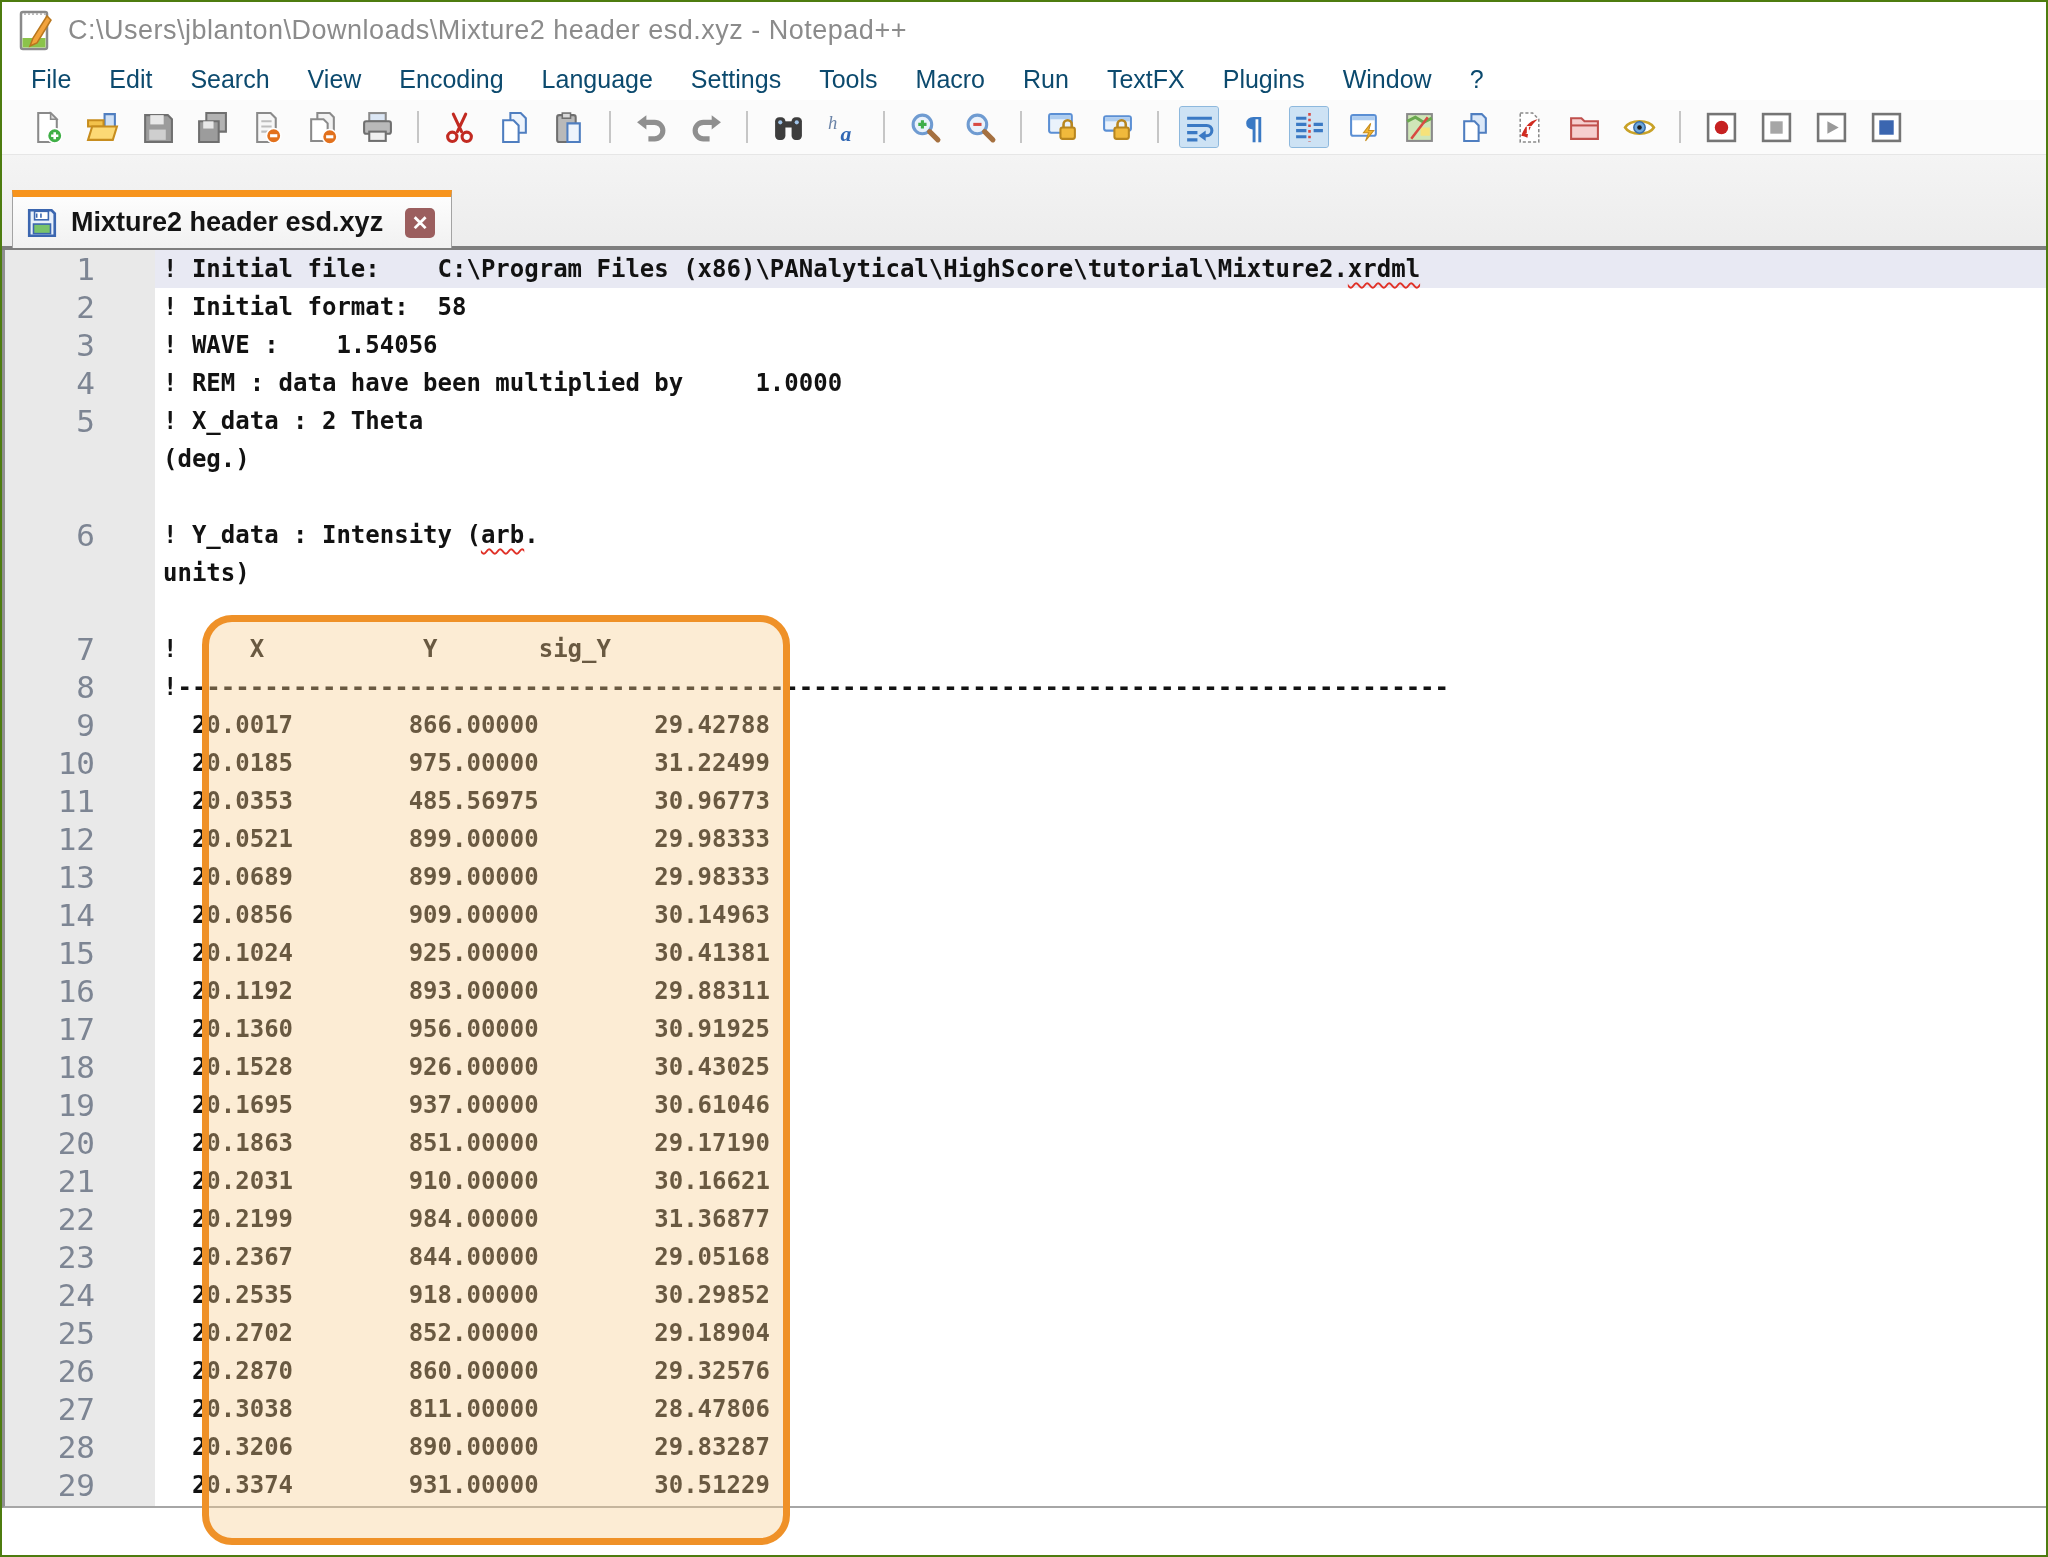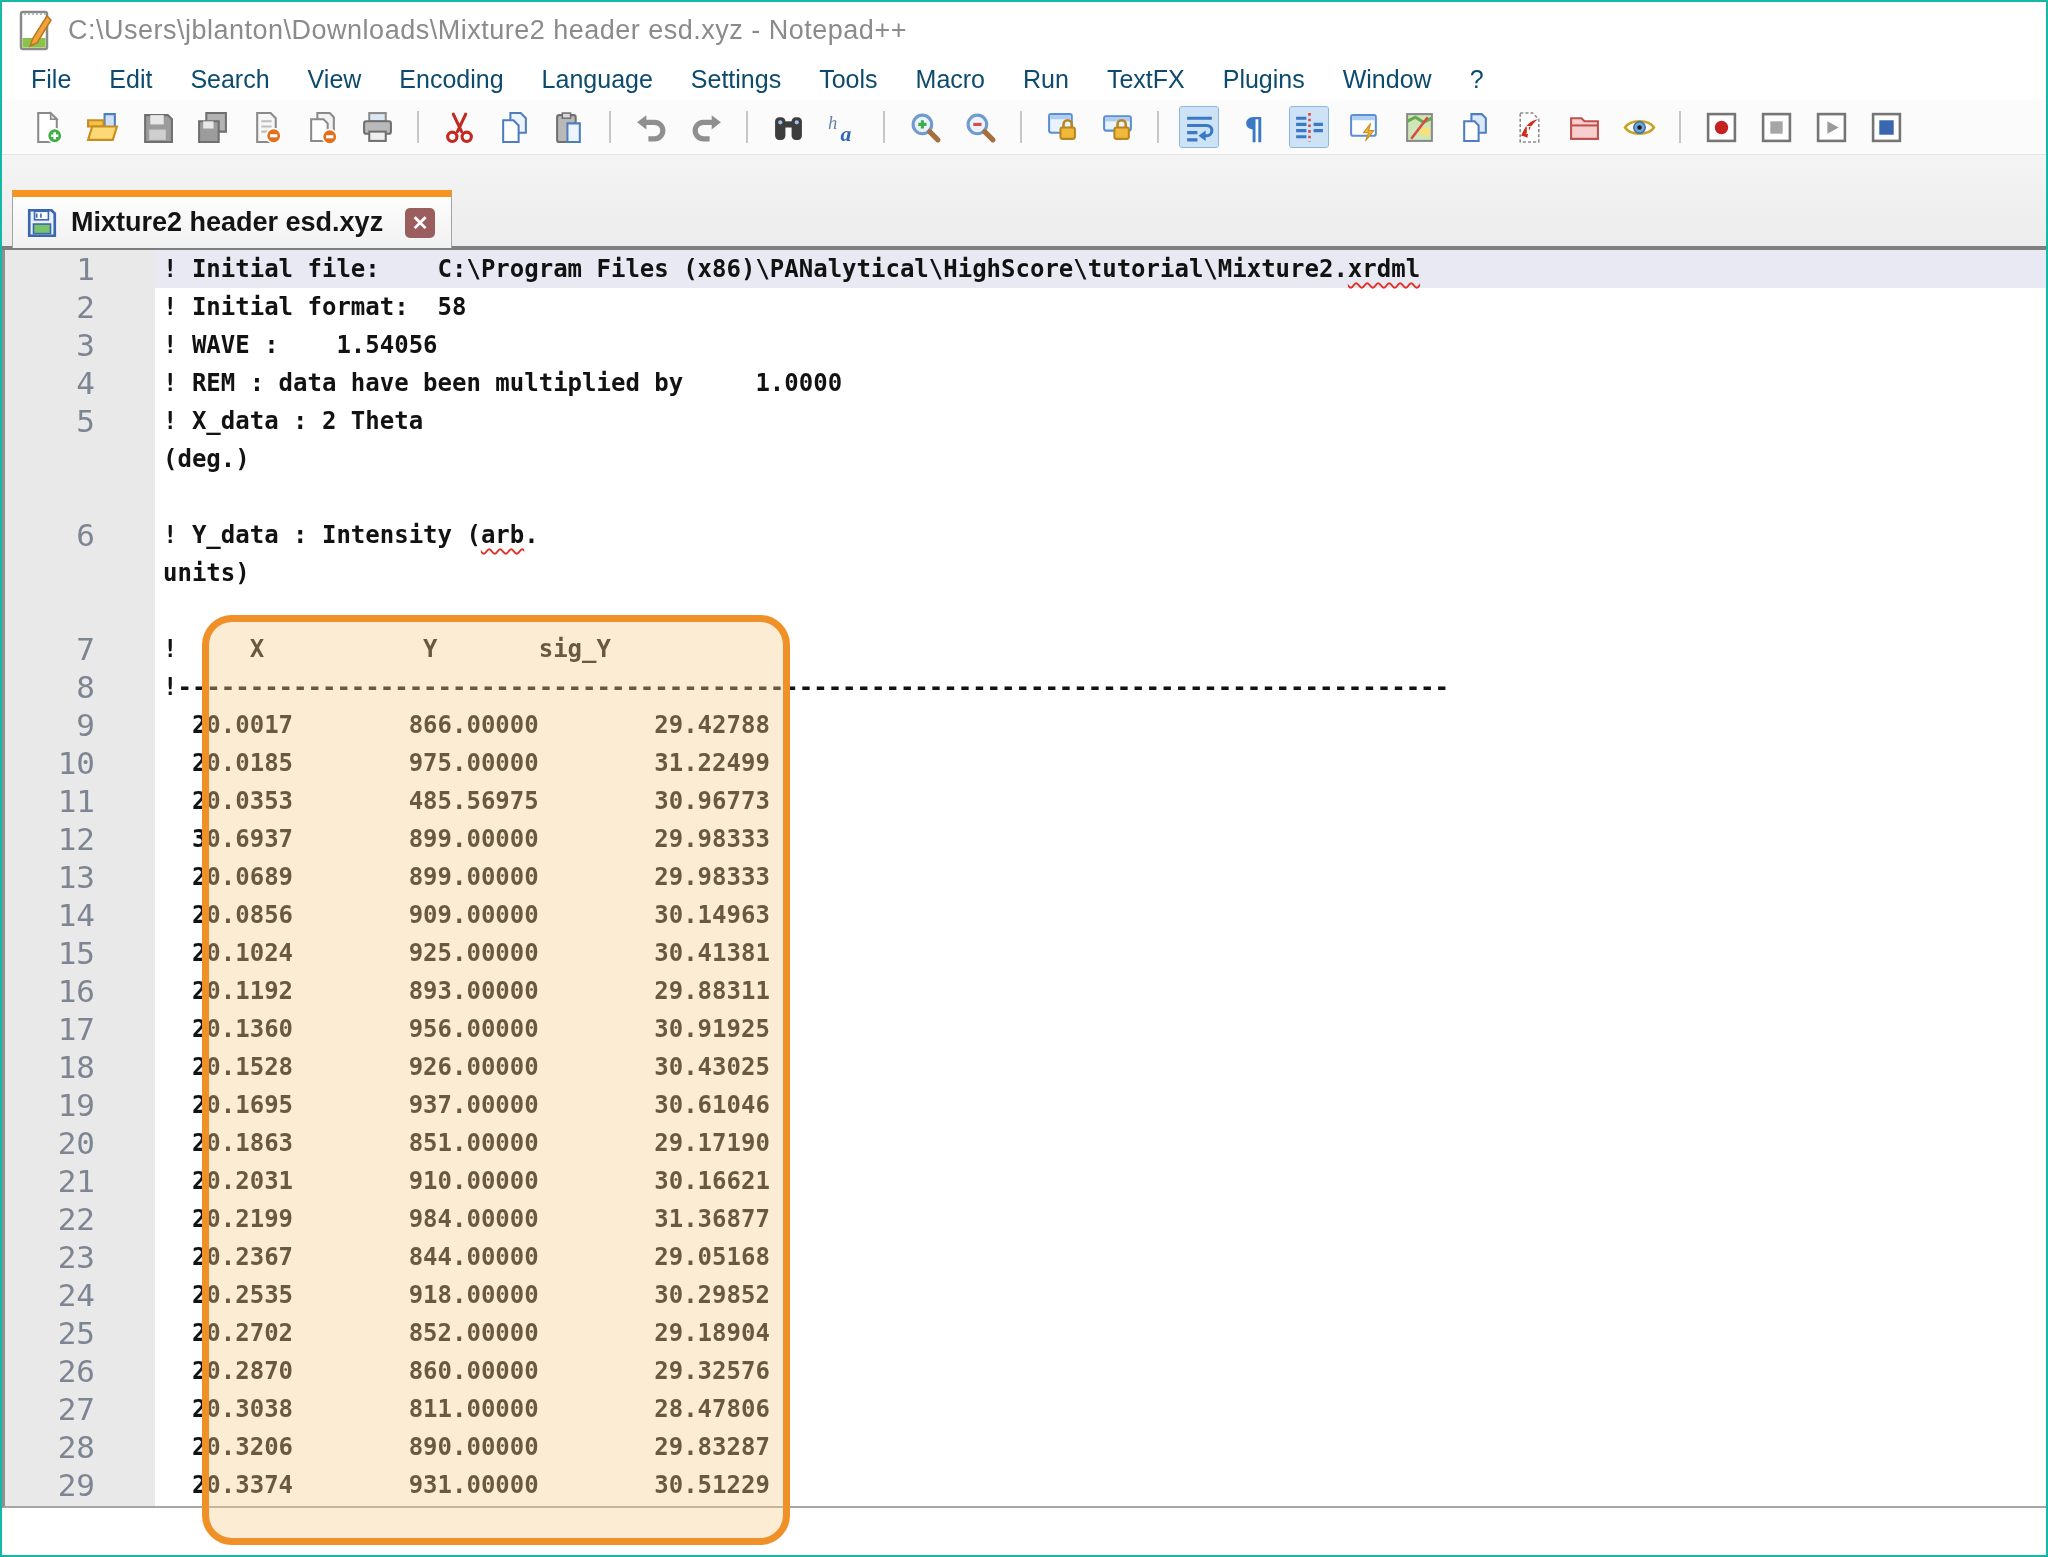--- a/index.html
+++ b/index.html
@@ -1,17 +1,17 @@
 <!DOCTYPE html>
 <html><head>
 <meta charset="utf-8">
 <style>
   html,body{margin:0;padding:0;width:2048px;height:1557px;background:#fff;overflow:hidden;
     font-family:"Liberation Sans", sans-serif;}
-  .window{position:absolute;inset:0;border:2px solid #14b8a6;background:#fff;box-sizing:border-box;overflow:hidden;}
+  .window{position:absolute;inset:0;border:2px solid #4d7c0f;background:#fff;box-sizing:border-box;overflow:hidden;}
 
   
   .titlebar{height:56px;display:flex;align-items:center;padding-left:16px;background:#fff;}
   .app-icon{width:36px;height:44px;margin-right:14px;display:inline-flex;}
   .title-text{font-size:27px;color:#8b8b8b;letter-spacing:.5px;}
 
   
   .menubar{height:42px;display:flex;align-items:center;background:#fff;padding-left:10px;}
   .menu-item{font-size:25px;color:#0c4a6e;padding:0 19px;cursor:default;}
 
@@ -336,21 +336,21 @@
         <div class="row"><span class="ln"></span><span class="code">(deg.)</span></div>
         <div class="row"><span class="ln"></span><span class="code"></span></div>
         <div class="row"><span class="ln">6</span><span class="code">! Y_data : Intensity (<span class="squig">arb</span>.</span></div>
         <div class="row"><span class="ln"></span><span class="code">units)</span></div>
         <div class="row"><span class="ln"></span><span class="code"></span></div>
         <div class="row"><span class="ln">7</span><span class="code">!     X           Y       sig_Y</span></div>
         <div class="row"><span class="ln">8</span><span class="code">!----------------------------------------------------------------------------------------</span></div>
         <div class="row"><span class="ln">9</span><span class="code">  20.0017        866.00000        29.42788</span></div>
         <div class="row"><span class="ln">10</span><span class="code">  20.0185        975.00000        31.22499</span></div>
         <div class="row"><span class="ln">11</span><span class="code">  20.0353        485.56975        30.96773</span></div>
-        <div class="row"><span class="ln">12</span><span class="code">  30.6937        899.00000        29.98333</span></div>
+        <div class="row"><span class="ln">12</span><span class="code">  20.0521        899.00000        29.98333</span></div>
         <div class="row"><span class="ln">13</span><span class="code">  20.0689        899.00000        29.98333</span></div>
         <div class="row"><span class="ln">14</span><span class="code">  20.0856        909.00000        30.14963</span></div>
         <div class="row"><span class="ln">15</span><span class="code">  20.1024        925.00000        30.41381</span></div>
         <div class="row"><span class="ln">16</span><span class="code">  20.1192        893.00000        29.88311</span></div>
         <div class="row"><span class="ln">17</span><span class="code">  20.1360        956.00000        30.91925</span></div>
         <div class="row"><span class="ln">18</span><span class="code">  20.1528        926.00000        30.43025</span></div>
         <div class="row"><span class="ln">19</span><span class="code">  20.1695        937.00000        30.61046</span></div>
         <div class="row"><span class="ln">20</span><span class="code">  20.1863        851.00000        29.17190</span></div>
         <div class="row"><span class="ln">21</span><span class="code">  20.2031        910.00000        30.16621</span></div>
         <div class="row"><span class="ln">22</span><span class="code">  20.2199        984.00000        31.36877</span></div>

